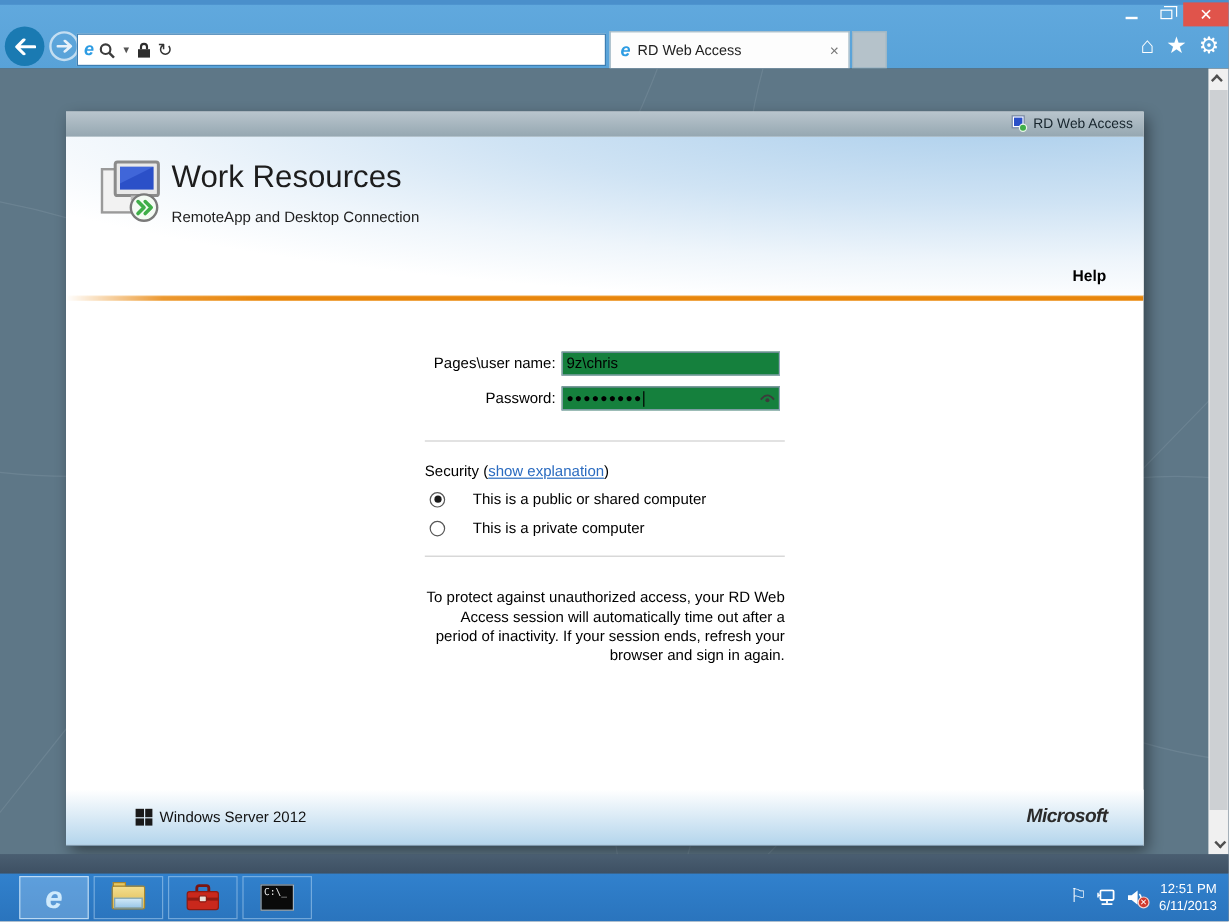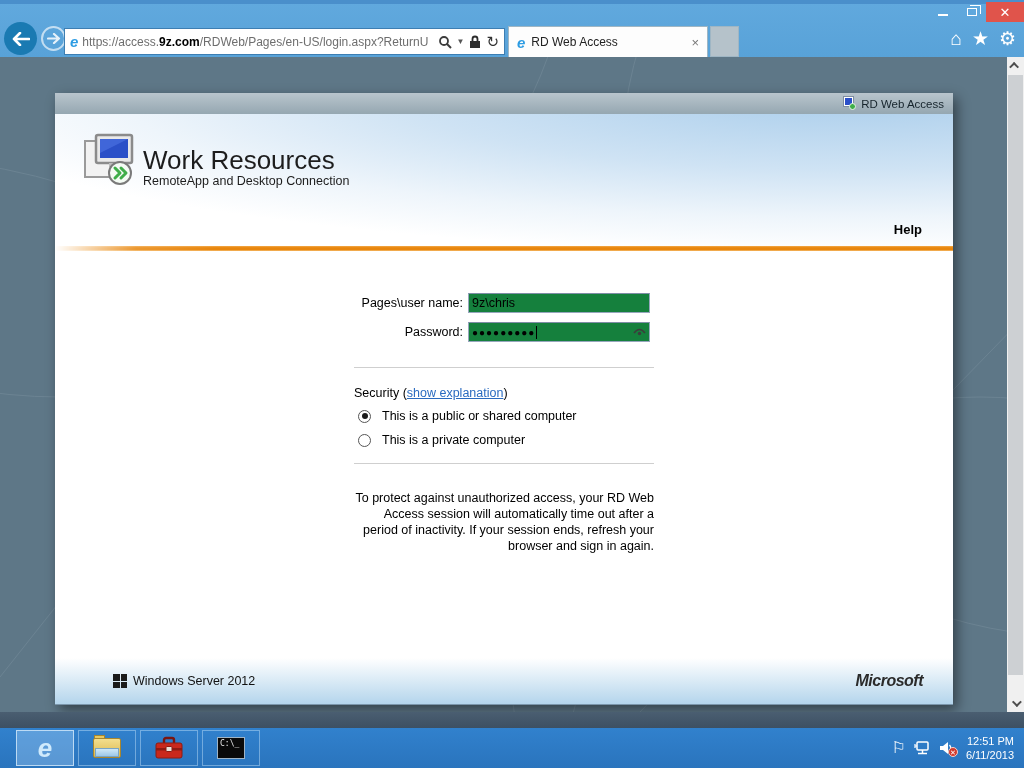--- a/index.html
+++ b/index.html
@@ -59,21 +59,21 @@
           box-shadow:4px 5px 12px rgba(0,0,0,.45); }
   .pg-topbar { height:21px; background:linear-gradient(#b9c5cd,#95a7b1); display:flex; justify-content:flex-end;
                align-items:center; padding-right:9px; gap:5px; font-size:11.5px; color:#16242c; }
   .mini-rd { width:13px; height:13px; position:relative; }
   .mini-rd .sq { position:absolute; left:1px; top:0; width:9px; height:9px; background:#2b50c8; border:1px solid #fff; box-shadow:0 0 0 1px #7e8da0; }
   .mini-rd .dot { position:absolute; right:0; bottom:0; width:7px; height:7px; border-radius:50%; background:#3fae49; border:1px solid #e8f5e9; }
 
   .pg-header { position:relative; height:132px;
                background:radial-gradient(130% 150% at 88% -15%, #a9cdeb 0%, #cfe3f4 38%, #eef5fb 62%, #ffffff 80%); }
   .logo { position:absolute; left:27px; top:17px; }
-  .pg-title { position:absolute; left:88px; top:31px; font-size:26px; color:#1d1d1d; }
+  .pg-title { position:absolute; left:88px; top:18px; font-size:26px; color:#1d1d1d; }
   .pg-sub { position:absolute; left:88px; top:60px; font-size:12.5px; color:#1d1d1d; }
   .pg-help { position:absolute; right:31px; bottom:9px; font-size:13px; font-weight:bold; color:#000; }
 
   .pg-orange { height:5px;
     background:linear-gradient(to bottom, #f3aa4a 0%, #e8860d 35%, #e8860d 75%, #f6c177 100%);
     -webkit-mask-image:linear-gradient(to right, rgba(0,0,0,0) 0%, rgba(0,0,0,.85) 9%, #000 18%);
             mask-image:linear-gradient(to right, rgba(0,0,0,0) 0%, rgba(0,0,0,.85) 9%, #000 18%); }
 
   .form-col { width:300px; margin:42px auto 0 auto; font-size:12.5px; color:#000; }
   .frow { display:flex; align-items:center; height:20px; margin-bottom:9px; }
@@ -86,21 +86,21 @@
 
   .divider { border:none; border-top:1px solid #cfcfcf; margin-top:25px; }
   .divider2 { border:none; border-top:1px solid #cfcfcf; margin-top:16px; }
   .security-line { margin-top:18px; }
   .security-line a { color:#2a6bc0; }
   .radio-row { display:flex; align-items:center; margin-top:10px; }
   .radio-row.first { margin-top:9px; }
   .radio { width:13px; height:13px; border-radius:50%; border:1px solid #565656; background:#fff; margin-left:4px;
            display:flex; align-items:center; justify-content:center; }
   .radio .pip { width:6px; height:6px; border-radius:50%; background:#1a1a1a; }
-  .radio-label { margin-left:11px; }
+  .radio-label { margin-left:23px; }
   .signin-row { margin-top:50px; text-align:right; }
   .signin-btn { display:inline-block; min-width:59px; height:23px; padding:0 10px; font-size:12.5px; line-height:21px;
                 text-align:center; background:linear-gradient(#f5f5f5,#e3e3e3); border:1px solid #8a8a8a; color:#000;
                 font-family:"Liberation Sans", sans-serif; }
   .notice { margin-top:26px; line-height:16px;text-align:right; }
 
   .pg-footer { position:absolute; bottom:0; left:0; width:100%; height:47px;
                background:linear-gradient(#ffffff, #b4d5ec); border-bottom:1px solid #7b96ab;
                display:flex; align-items:center; justify-content:space-between; padding:0 30px 0 38px; }
   .os-brand { display:flex; align-items:center; gap:6px; font-size:12.5px; color:#111;padding-left:20px; }
@@ -154,21 +154,20 @@
       </svg>
     </div>
     <div class="btn-fwd">
       <svg width="14" height="11" viewBox="0 0 14 11">
         <path d="M7 1 L12 5.5 L7 10 M1 5.5 L12 5.5" stroke="#fff" stroke-width="2.2" fill="none" stroke-linecap="round" stroke-linejoin="round"></path>
       </svg>
     </div>
 
     <div class="addr">
       <span class="ie-fav">e</span>
-      <span class="url"><span>https://access.</span><b>9z.com</b><span>/RDWeb/Pages/en-US/login.aspx?ReturnU</span></span>
       <span class="addr-icons">
         <svg width="14" height="14" viewBox="0 0 14 14">
           <circle cx="6" cy="6" r="4" stroke="#3c3c3c" stroke-width="1.8" fill="none"></circle>
           <line x1="9" y1="9" x2="13" y2="13" stroke="#3c3c3c" stroke-width="2"></line>
         </svg>
         <span class="caret-down">▼</span>
         <svg width="12" height="14" viewBox="0 0 12 14">
           <rect x="1" y="6" width="10" height="7" fill="#2d2d2d"></rect>
           <path d="M3.5 6 V4 a2.5 2.5 0 0 1 5 0 V6" stroke="#2d2d2d" stroke-width="1.8" fill="none"></path>
         </svg>

